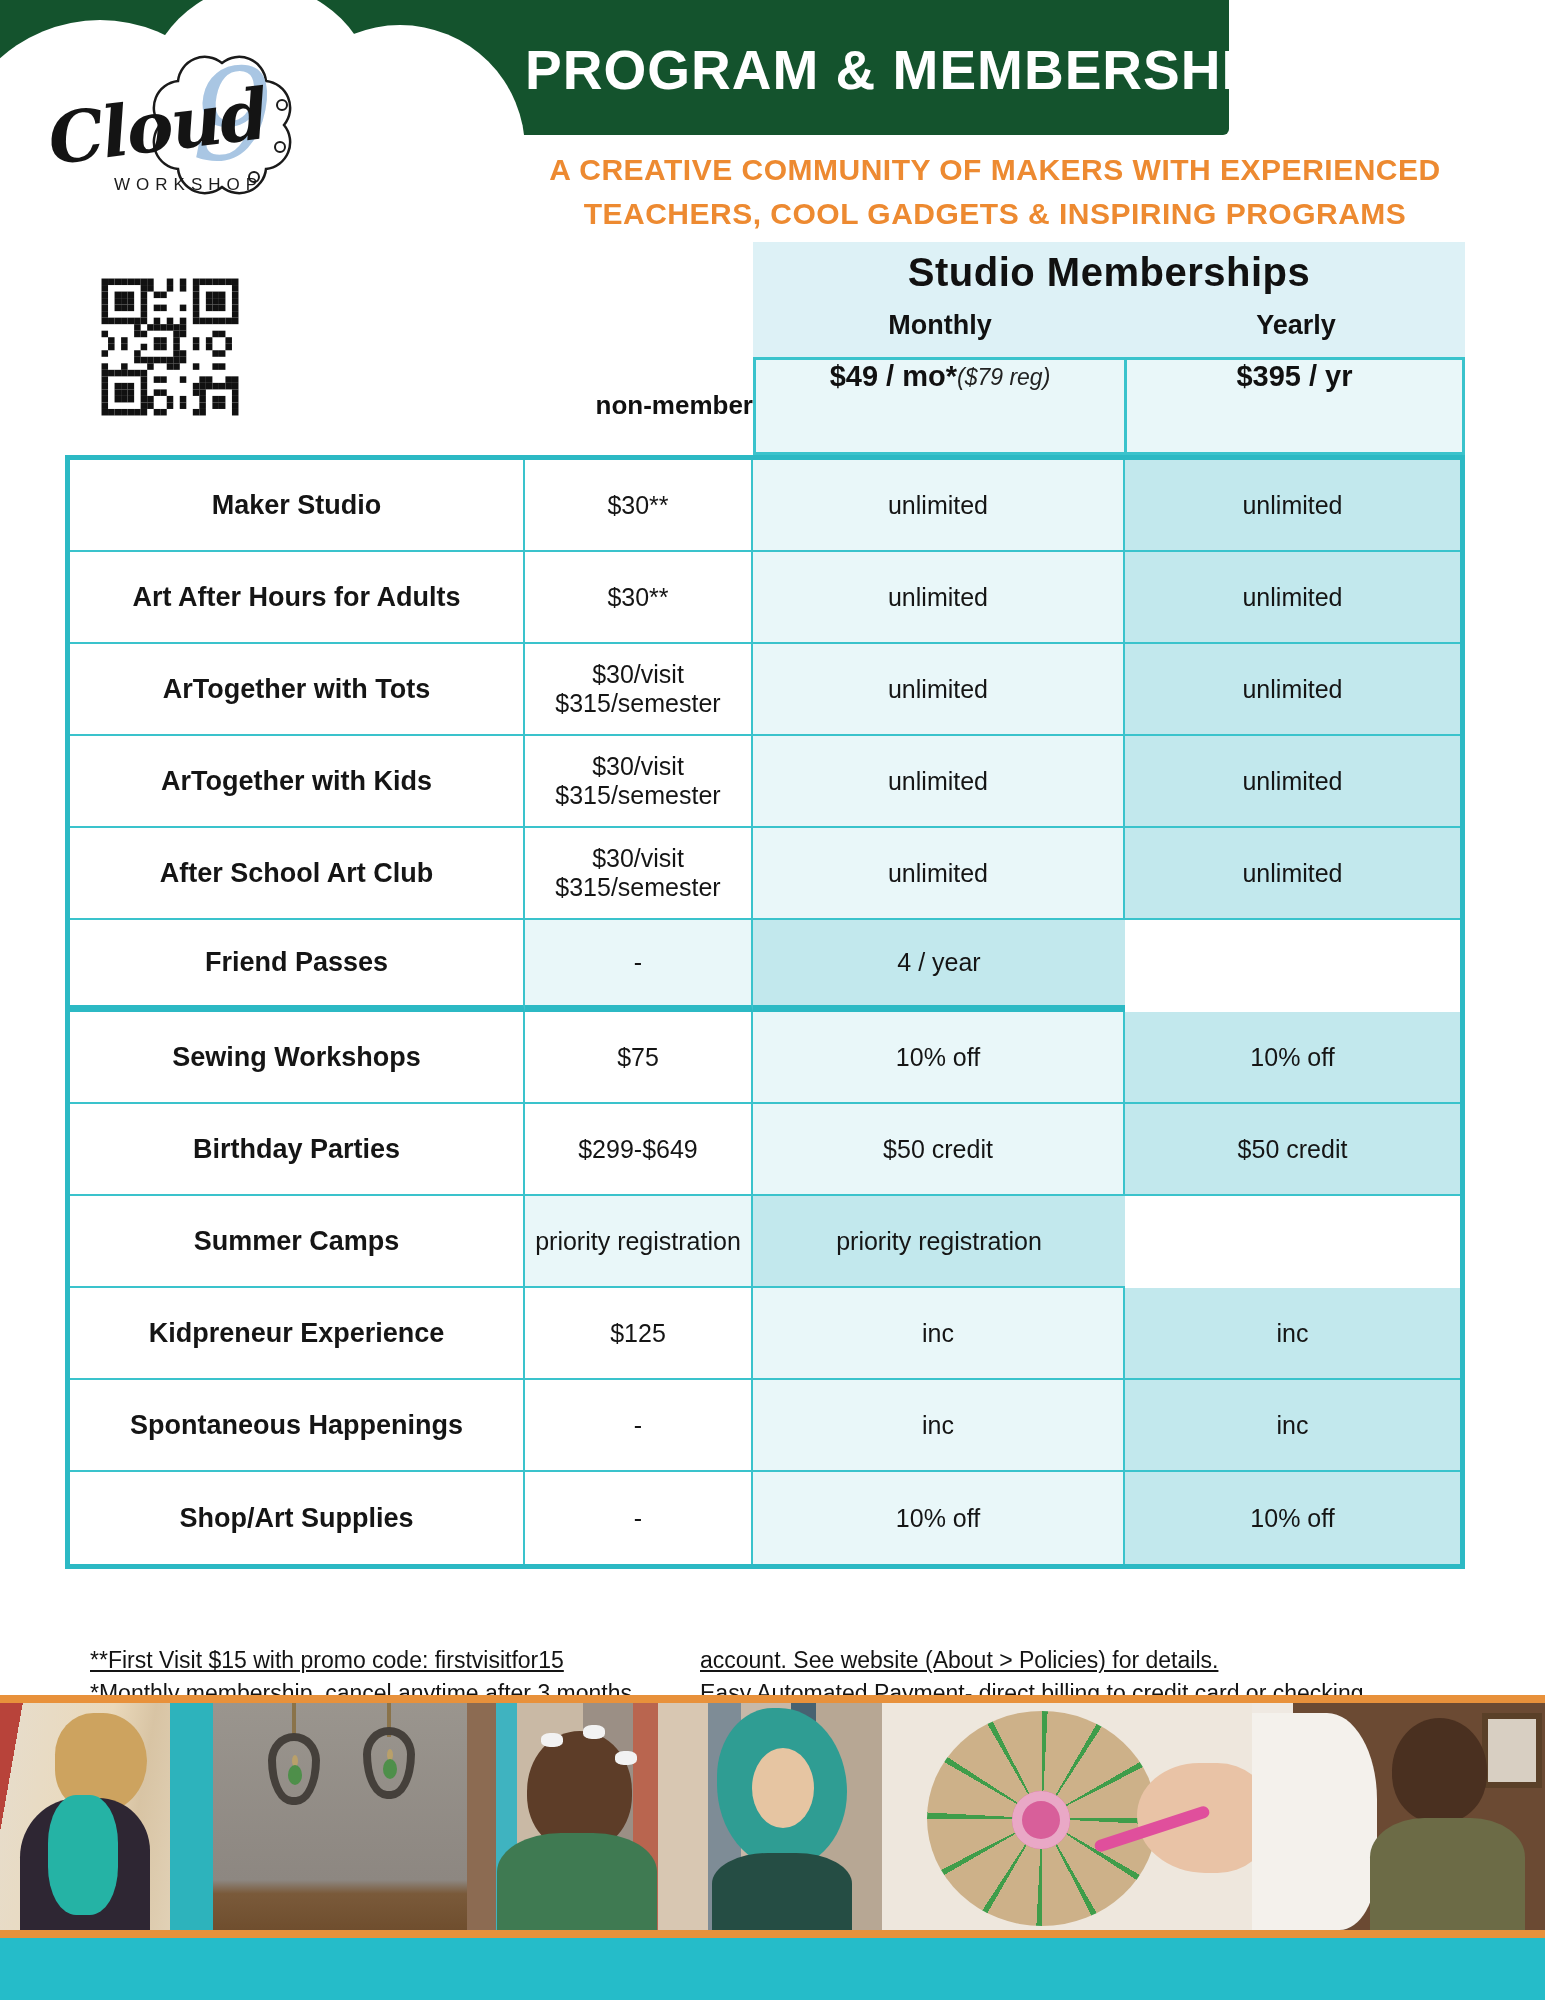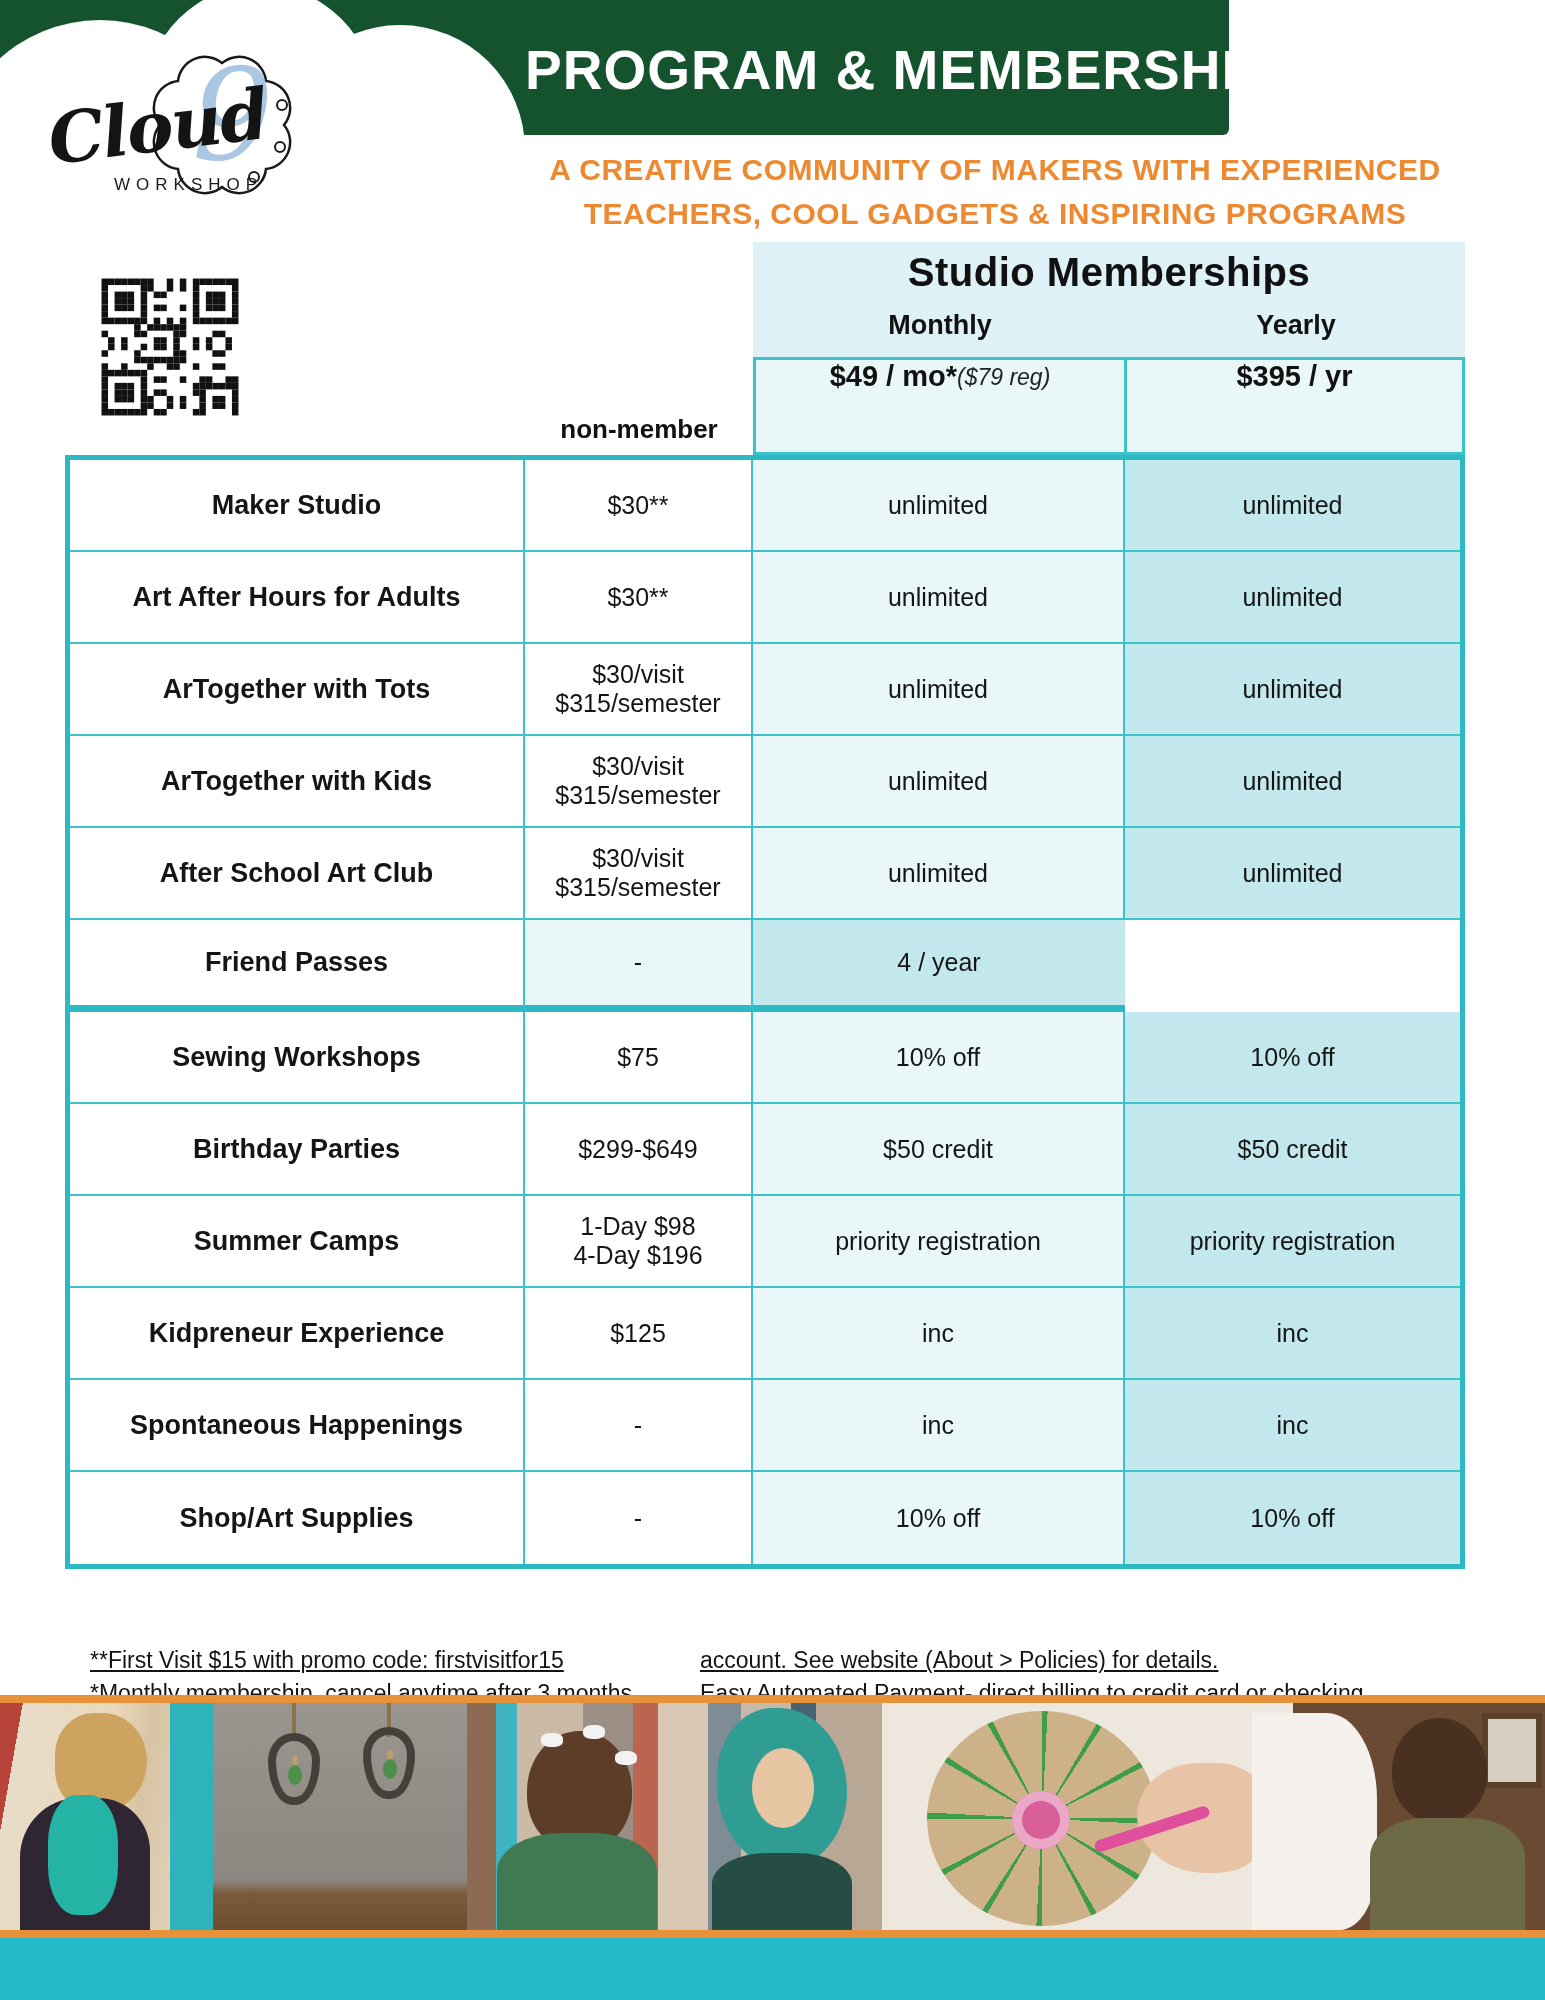--- a/index.html
+++ b/index.html
@@ -32,22 +32,22 @@
     font-size:40px; font-weight:bold; letter-spacing:0.5px; }
   .mem-col-label { position:absolute; top:68px; font-size:27px; font-weight:bold; color:#111; text-align:center; }
   .mem-col-label.monthly { left:0; width:374px; }
   .mem-col-label.yearly  { left:374px; width:338px; }
   .price-cell { position:absolute; top:357px; height:98px; background:#e9f7f9; border:3px solid #3ac3cc;
     display:flex; flex-direction:row; align-items:flex-start; justify-content:center; }
   .price-cell.monthly { left:753px; width:374px; }
   .price-cell.yearly  { left:1124px; width:341px; }
   .price-main { font-size:29px; font-weight:bold; color:#111; }
   .price-sub  { font-size:23px; font-style:italic; color:#222; margin-top:4px; }
-  .nonmember-label { position:absolute; left:525px; top:390px; width:228px; text-align:center;
-    font-size:26px; font-weight:bold; color:#111;margin-top:24px; }
+  .nonmember-label { position:absolute; left:525px; top:390px; width:228px; text-align:right;
+    font-size:26px; font-weight:bold; color:#111; }
 
   
   .ptable { position:absolute; left:65px; top:455px; width:1400px; border:5px solid #2cb9c4; background:#fff; }
   .trow { display:grid; grid-template-columns:455px 228px 372px 335px; height:92px; }
   .trow .cell { display:flex; align-items:center; justify-content:center; text-align:center;
     border-bottom:2px solid #3ac3cc; white-space:pre-line; color:#151515; }
   .trow:last-child .cell { border-bottom:none; }
   .trow.section-end .cell { border-bottom:7px solid #2cb9c4; }
   .cell.name   { font-size:27px; font-weight:bold; background:#fff; border-right:2px solid #3ac3cc; }
   .cell.nonmem { font-size:25px; background:#fff; border-right:2px solid #3ac3cc; }
@@ -411,22 +411,20 @@
         <div class="cell yr">10% off</div>
       </div>
       <div class="trow">
         <div class="cell name">Birthday Parties</div>
         <div class="cell nonmem">$299-$649</div>
         <div class="cell mon">$50 credit</div>
         <div class="cell yr">$50 credit</div>
       </div>
       <div class="trow">
         <div class="cell name">Summer Camps</div>
-        <div class="cell nonmem">1-Day $98
-4-Day $196</div>
         <div class="cell mon">priority registration</div>
         <div class="cell yr">priority registration</div>
       </div>
       <div class="trow">
         <div class="cell name">Kidpreneur Experience</div>
         <div class="cell nonmem">$125</div>
         <div class="cell mon">inc</div>
         <div class="cell yr">inc</div>
       </div>
       <div class="trow">

